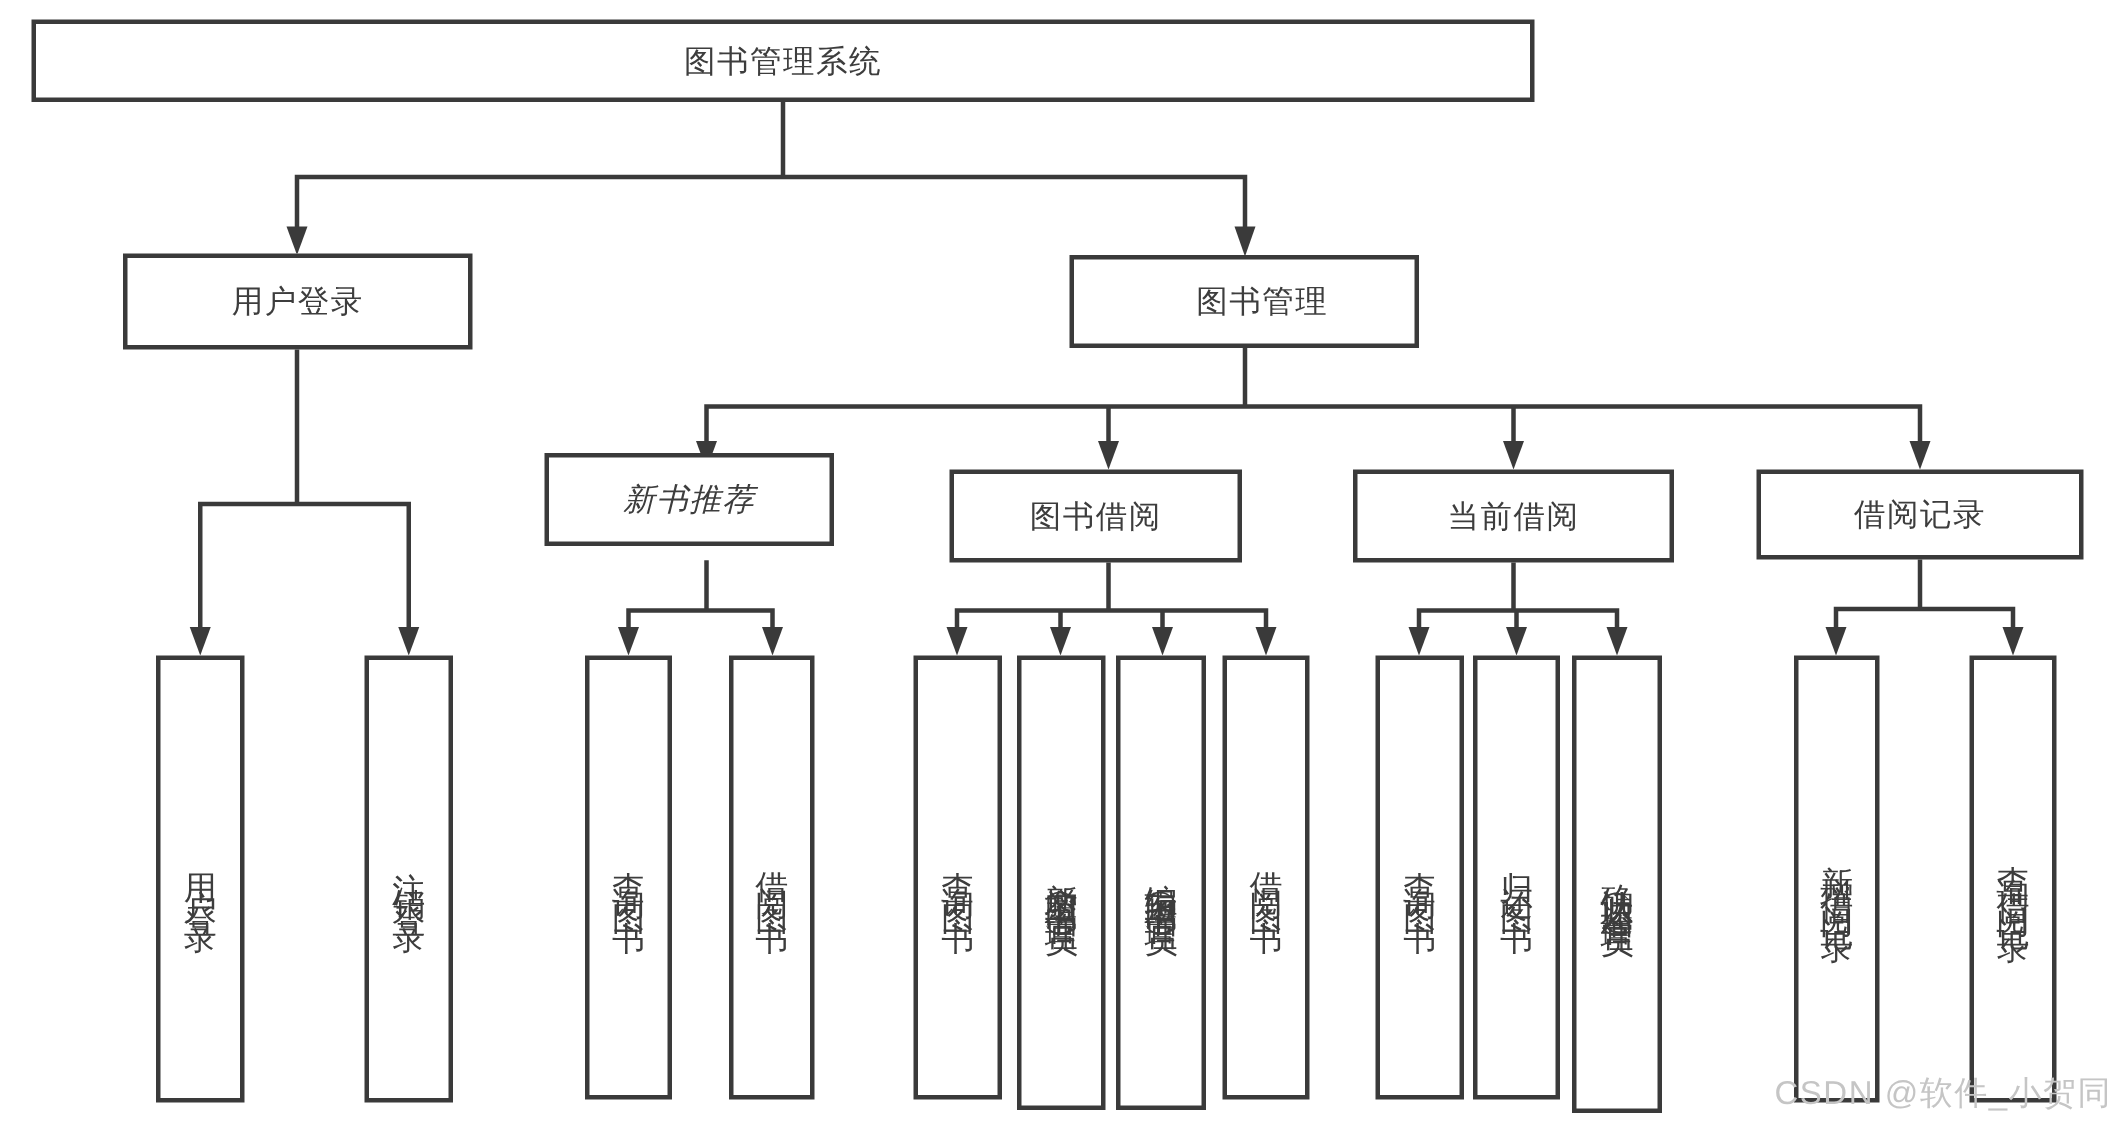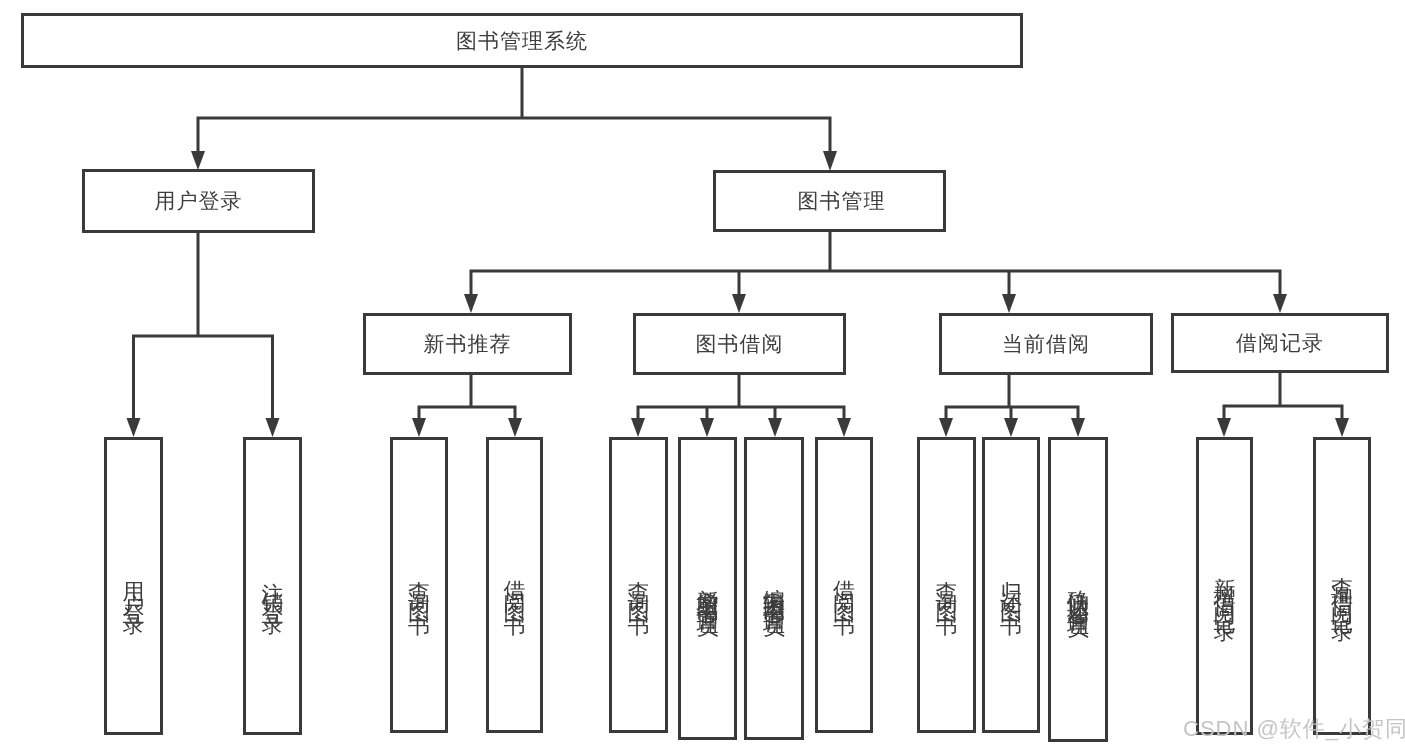--- a/index.html
+++ b/index.html
@@ -99,23 +99,23 @@
       <polygon points="1217,418 1231,418 1224,437"></polygon>
       <polygon points="1335,418 1349,418 1342,437"></polygon>
     </g>
   </svg>
 
   <div class="box h root" style="left:21px; top:13px; width:1002px; height:55px;">图书管理系统</div>
 
   <div class="box h" style="left:82px; top:169px; width:233px; height:64px;">用户登录</div>
   <div class="box h" style="left:713px; top:170px; width:233px; height:62px;padding-left:24px;">图书管理</div>
 
-  <div class="box h" style="left:363px; top:313px; width:209px; height:62px;">新书推荐</div>
-  <div class="box h" style="left:633px; top:313px; width:213px; height:62px;">图书借阅</div>
-  <div class="box h" style="left:902px; top:313px; width:214px; height:62px;margin-left:37px;">当前借阅</div>
+  <div class="box h" style="left:363px; top:302px; width:193px; height:62px;font-style:italic;">新书推荐</div>
+  <div class="box h" style="left:633px; top:313px; width:195px; height:62px;">图书借阅</div>
+  <div class="box h" style="left:902px; top:313px; width:214px; height:62px;">当前借阅</div>
   <div class="box h" style="left:1171px; top:313px; width:218px; height:60px;">借阅记录</div>
 
   <div class="box v" style="left:104px; top:437px; width:59px; height:298px;">用户登录</div>
   <div class="box v" style="left:243px; top:437px; width:59px; height:298px;">注销登录</div>
 
   <div class="box v" style="left:390px; top:437px; width:58px; height:296px;">查询图书</div>
   <div class="box v" style="left:486px; top:437px; width:57px; height:296px;">借阅图书</div>
 
   <div class="box v" style="left:609px; top:437px; width:59px; height:296px;">查询图书</div>
   <div class="box v long" style="left:678px; top:437px; width:59px; height:303px;">新增图书（管理员）</div>

